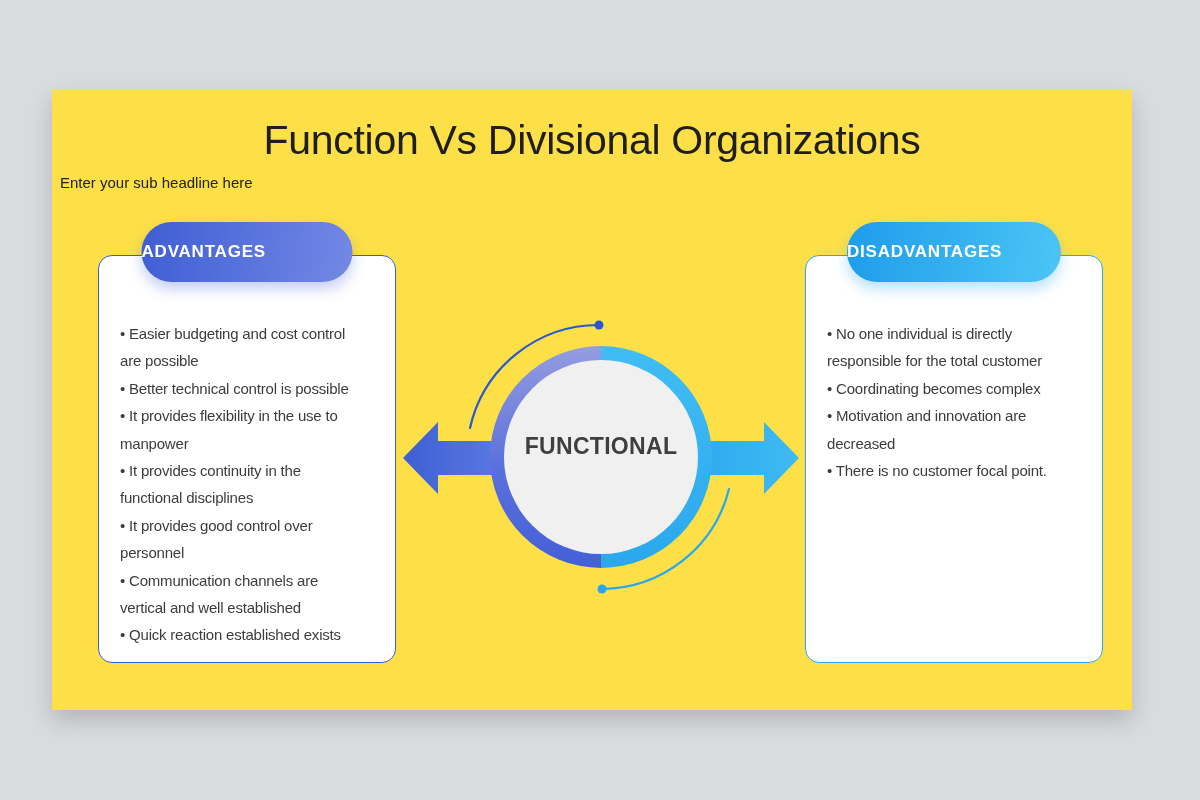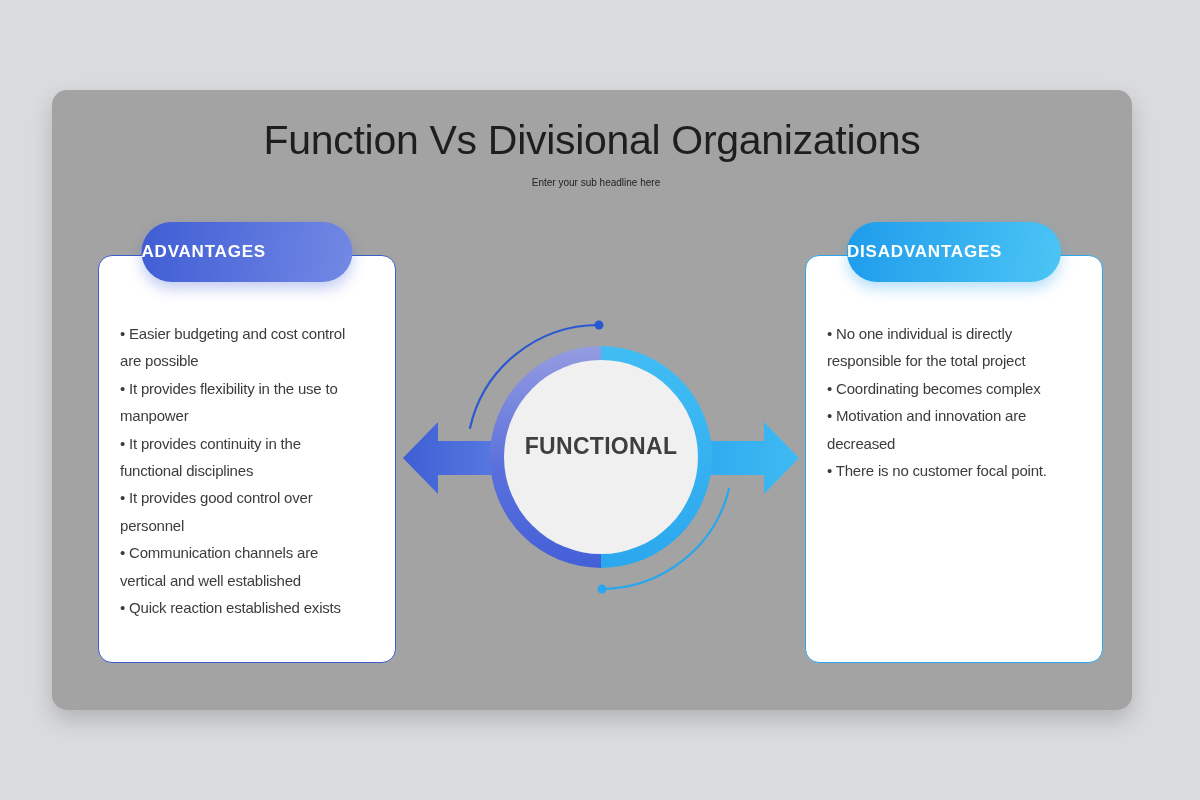--- a/index.html
+++ b/index.html
@@ -7,39 +7,37 @@
   body {
     font-family: "Liberation Sans", sans-serif;
     background: #DADBDE;
     position: relative;
     overflow: hidden;
   }
   .slide {
     position: absolute;
     left: 52px; top: 90px;
     width: 1080px; height: 620px;
-    background: #a3a3a3;
+    background: #fde047;
     box-shadow: 0 10px 22px rgba(0,0,0,0.18);
-    border-radius: 15px;
   }
   .title {
     position: absolute;
     top: 26px; left: 0; right: 0;
     text-align: center;
     font-size: 41px;
     font-weight: 500;
     letter-spacing: -0.3px;
     color: #1E1E1E;
     line-height: 48px;
   }
   .subtitle {
     position: absolute;
     top: 83px; left: 0; right: 0;
-    text-align: center;
-    font-size: 10px;
+    font-size: 15px;
     color: #222222;
     line-height: 20px;
     padding-left: 8px;
   }
   .panel-group {
     position: absolute;
     top: 132px;
     width: 298px;
     height: 441px;
   }
@@ -108,39 +106,40 @@
 
 <div class="slide">
 
   <div class="title">Function Vs Divisional Organizations</div>
   <div class="subtitle">Enter your sub headline here</div>
 
   <div class="panel-group left">
     <div class="panel-box adv">
       <div class="line">• Easier budgeting and cost control</div>
       <div class="line">are possible</div>
+      <div class="line">• Better technical control is possible</div>
       <div class="line">• It provides flexibility in the use to</div>
       <div class="line">manpower</div>
       <div class="line">• It provides continuity in the</div>
       <div class="line">functional disciplines</div>
       <div class="line">• It provides good control over</div>
       <div class="line">personnel</div>
       <div class="line">• Communication channels are</div>
       <div class="line">vertical and well established</div>
       <div class="line">• Quick reaction established exists</div>
     </div>
     <div class="badge adv">
       <span>ADVANTAGES</span>
     </div>
   </div>
 
   <div class="panel-group right">
     <div class="panel-box dis">
       <div class="line">• No one individual is directly</div>
-      <div class="line">responsible for the total project</div>
+      <div class="line">responsible for the total customer</div>
       <div class="line">• Coordinating becomes complex</div>
       <div class="line">• Motivation and innovation are</div>
       <div class="line">decreased</div>
       <div class="line">• There is no customer focal point.</div>
     </div>
     <div class="badge dis">
       <span>DISADVANTAGES</span>
     </div>
   </div>
 

